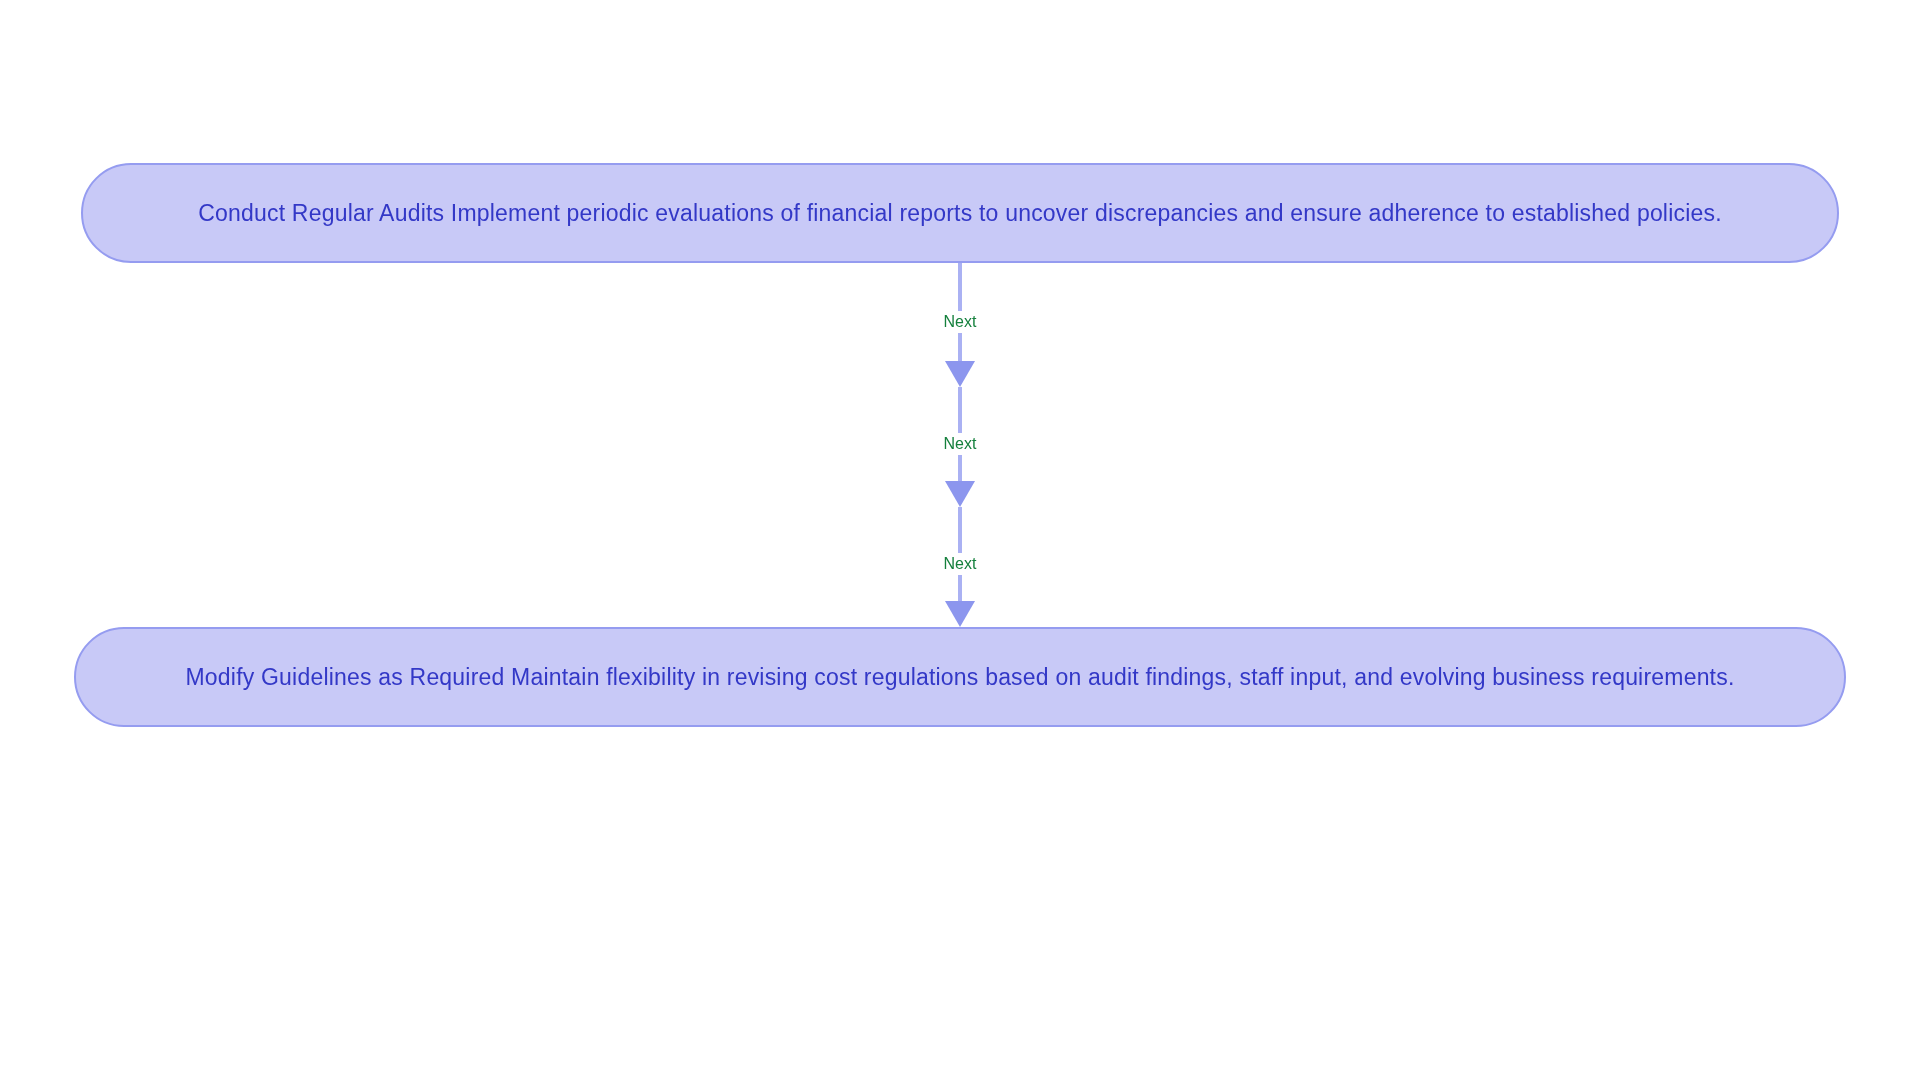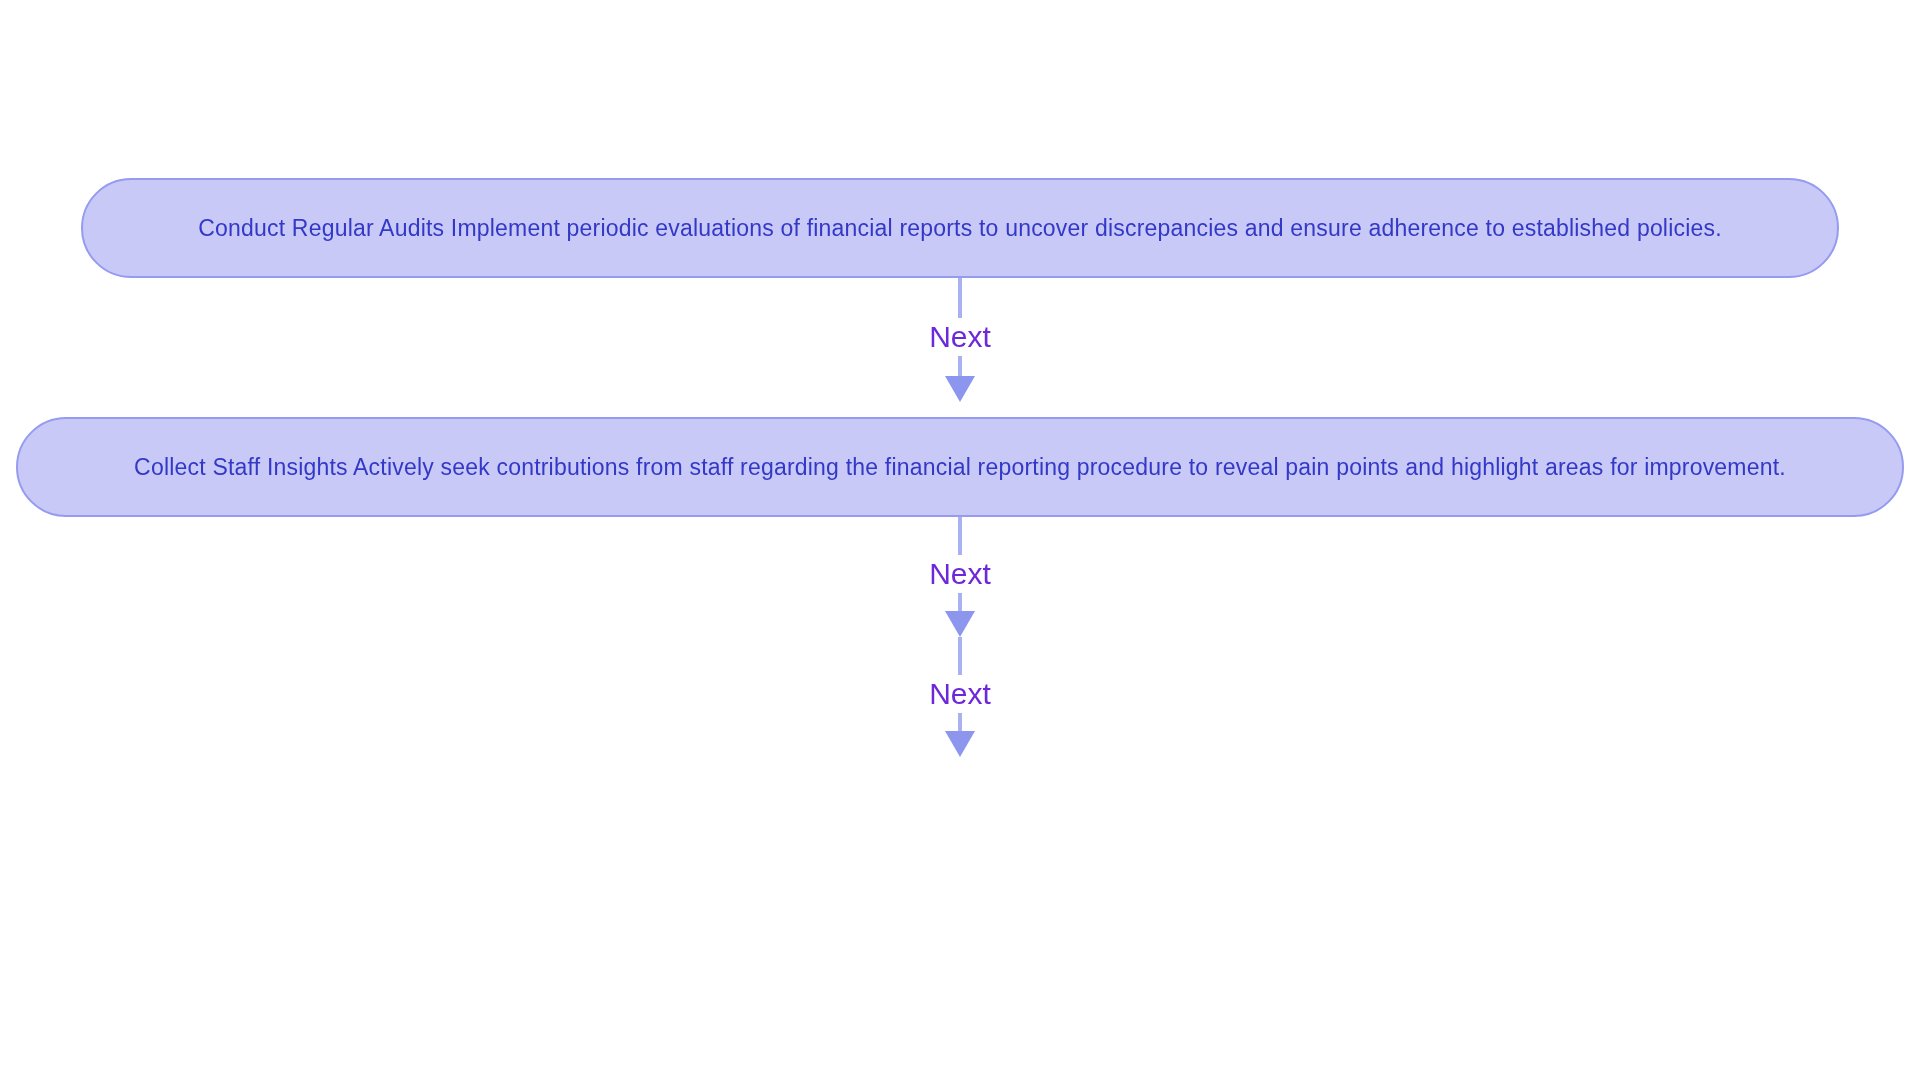--- a/index.html
+++ b/index.html
@@ -28,21 +28,20 @@
     background: #c8c9f7;
     border: 2px solid #959cf0;
     display: flex;
     align-items: center;
     justify-content: center;
     padding: 0 40px;
     white-space: nowrap;
     color: #3338c7;
     font-size: 23px;
     letter-spacing: 0.2px;
-    margin-top: 15px;
   }
   .node-1 { min-width: 1758px; }
   .node-2 { min-width: 1888px; }
   .node-3 { min-width: 1585px; }
   .node-4 { min-width: 1772px; }
   .edge {
     position: relative;
     width: 120px;
     display: flex;
     align-items: center;
@@ -58,22 +57,22 @@
     bottom: 18px;
     width: 4px;
     margin-left: -2px;
     background: #aab1f3;
   }
   .edge-label {
     position: relative;
     z-index: 2;
     background: #ffffff;
     padding: 2px 7px;
-    color: #6d28d9;
-    font-size: 30px;
+    color: #15803d;
+    font-size: 16px;
     margin-bottom: 6px;
   }
   .arrowhead {
     position: absolute;
     left: 50%;
     bottom: 0;
     width: 0;
     height: 0;
     margin-left: -15px;
     border-left: 15px solid transparent;
@@ -90,32 +89,32 @@
     <div class="node node-1">
       <span>Conduct Regular Audits Implement periodic evaluations of financial reports to uncover discrepancies and ensure adherence to established policies.</span>
     </div>
 
     <div class="edge edge-1">
       <div class="edge-line"></div>
       <span class="edge-label">Next</span>
       <div class="arrowhead"></div>
     </div>
 
-    <div class="node node-2">
-      <span>Collect Staff Insights Actively seek contributions from staff regarding the financial reporting procedure to reveal pain points and highlight areas for improvement.</span>
-    </div>
 
     <div class="edge edge-2">
       <div class="edge-line"></div>
       <span class="edge-label">Next</span>
       <div class="arrowhead"></div>
     </div>
 
 
     <div class="edge edge-3">
       <div class="edge-line"></div>
       <span class="edge-label">Next</span>
       <div class="arrowhead"></div>
     </div>
 
+    <div class="node node-4">
+      <span>Modify Guidelines as Required Maintain flexibility in revising cost regulations based on audit findings, staff input, and evolving business requirements.</span>
+    </div>
 
   </div>
 </div>
 
 </body></html>

